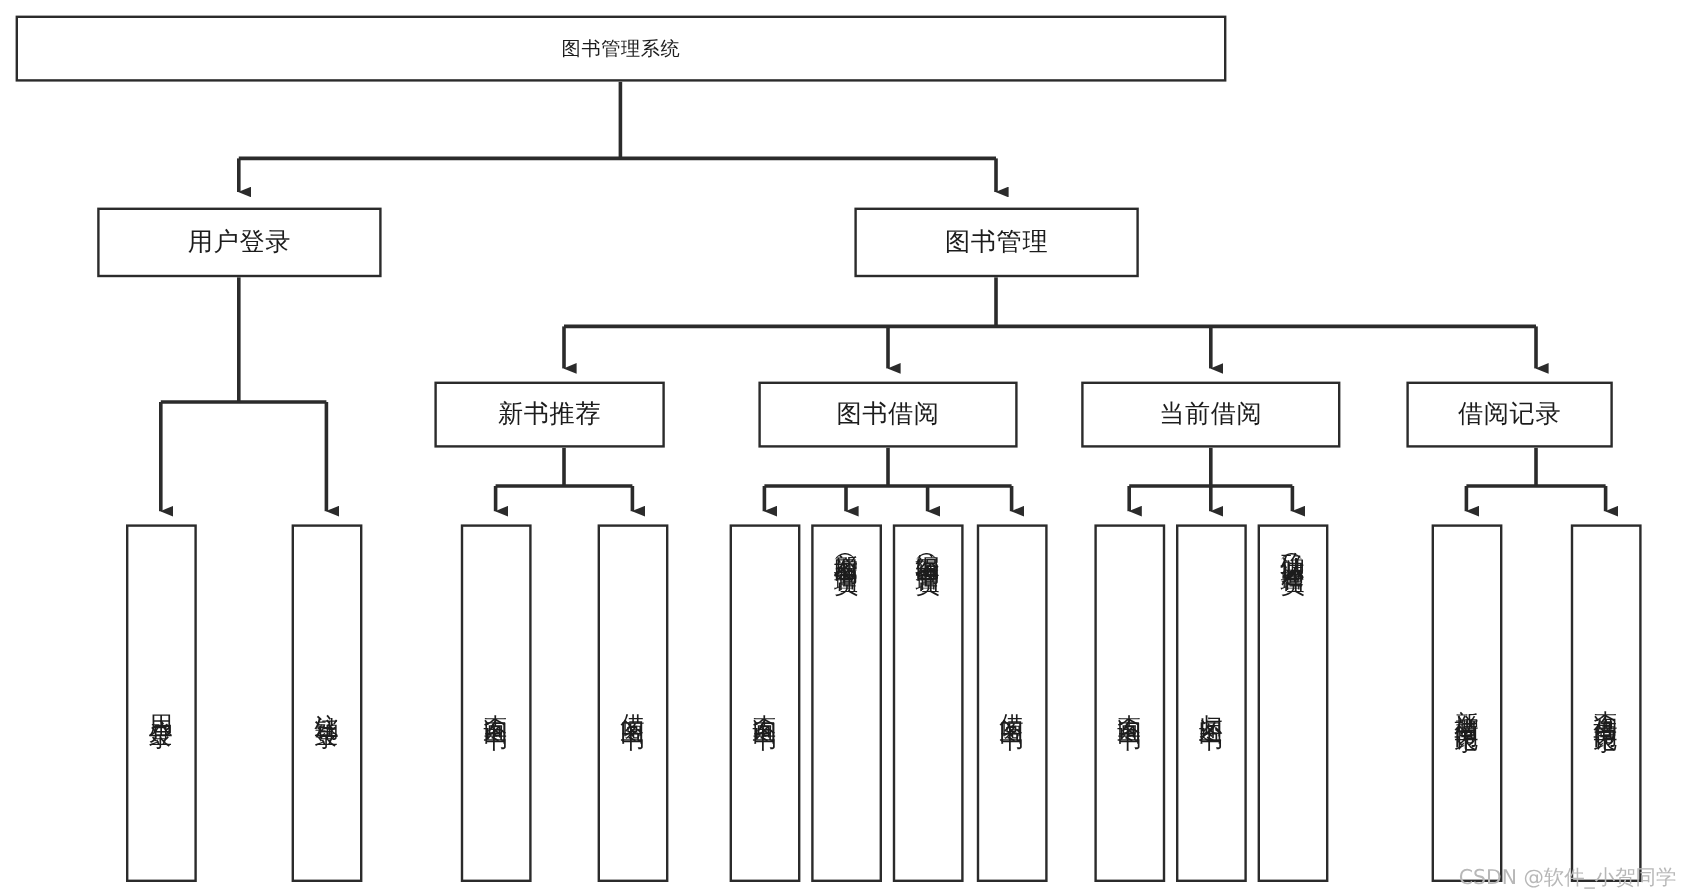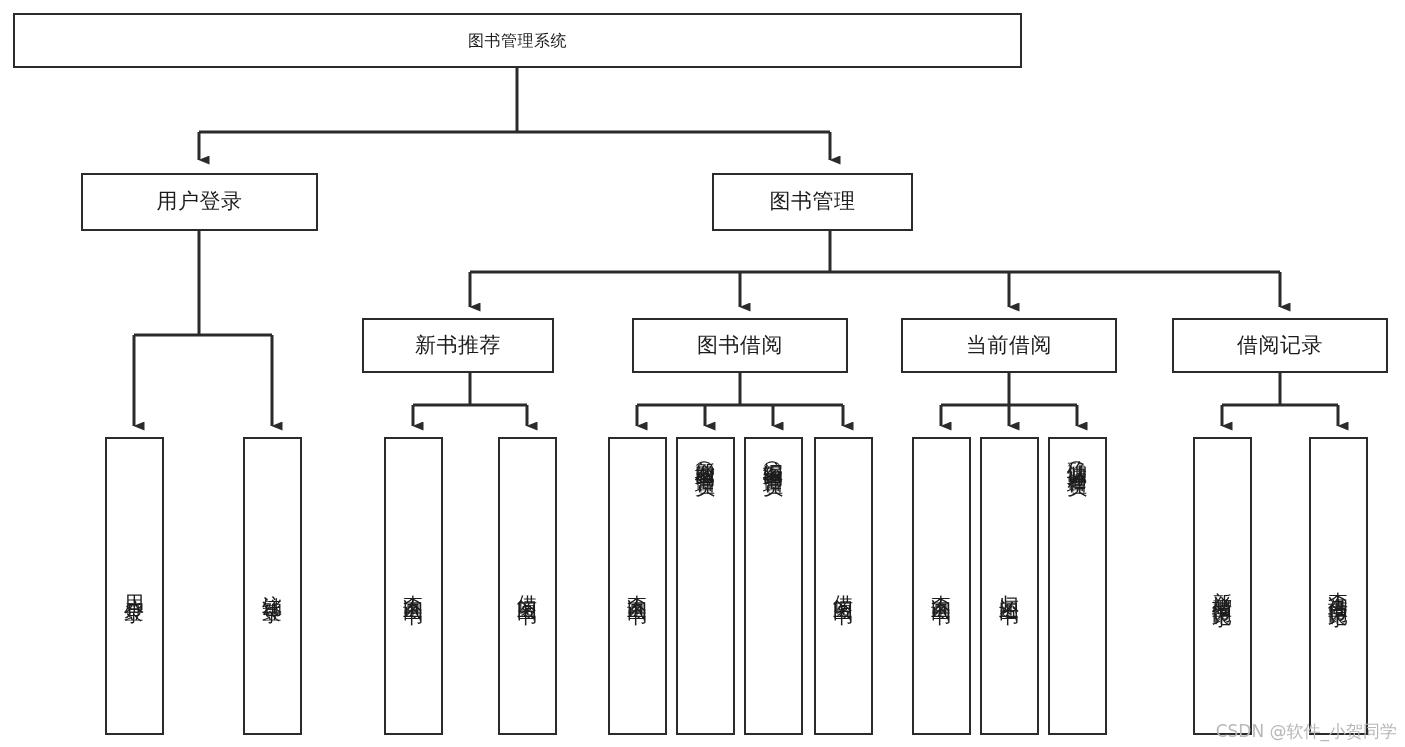--- a/index.html
+++ b/index.html
@@ -147,34 +147,34 @@
     </g>
   </svg>
 
   <div class="node h root" style="left:13px; top:13px; width:1009px; height:55px;">
     <span class="node-label">图书管理系统</span>
   </div>
 
   <div class="node h" style="left:81px; top:173px; width:237px; height:58px;">
     <span class="node-label">用户登录</span>
   </div>
-  <div class="node h" style="left:712px; top:173px; width:201px; height:58px;">
+  <div class="node h" style="left:712px; top:173px; width:237px; height:58px;">
     <span class="node-label">图书管理</span>
   </div>
 
   <div class="node h" style="left:362px; top:318px; width:192px; height:55px;">
     <span class="node-label">新书推荐</span>
   </div>
   <div class="node h" style="left:632px; top:318px; width:216px; height:55px;">
     <span class="node-label">图书借阅</span>
   </div>
   <div class="node h" style="left:901px; top:318px; width:216px; height:55px;">
     <span class="node-label">当前借阅</span>
   </div>
-  <div class="node h" style="left:1172px; top:318px; width:216px; height:55px;">
+  <div class="node h" style="left:1172px; top:318px; width:172px; height:55px;">
     <span class="node-label">借阅记录</span>
   </div>
 
   <div class="node v centered" style="left:105px; top:437px; width:59px; height:298px;">
     <span class="node-label">用户登录</span>
   </div>
   <div class="node v centered" style="left:243px; top:437px; width:59px; height:298px;">
     <span class="node-label">注销登录</span>
   </div>
 

